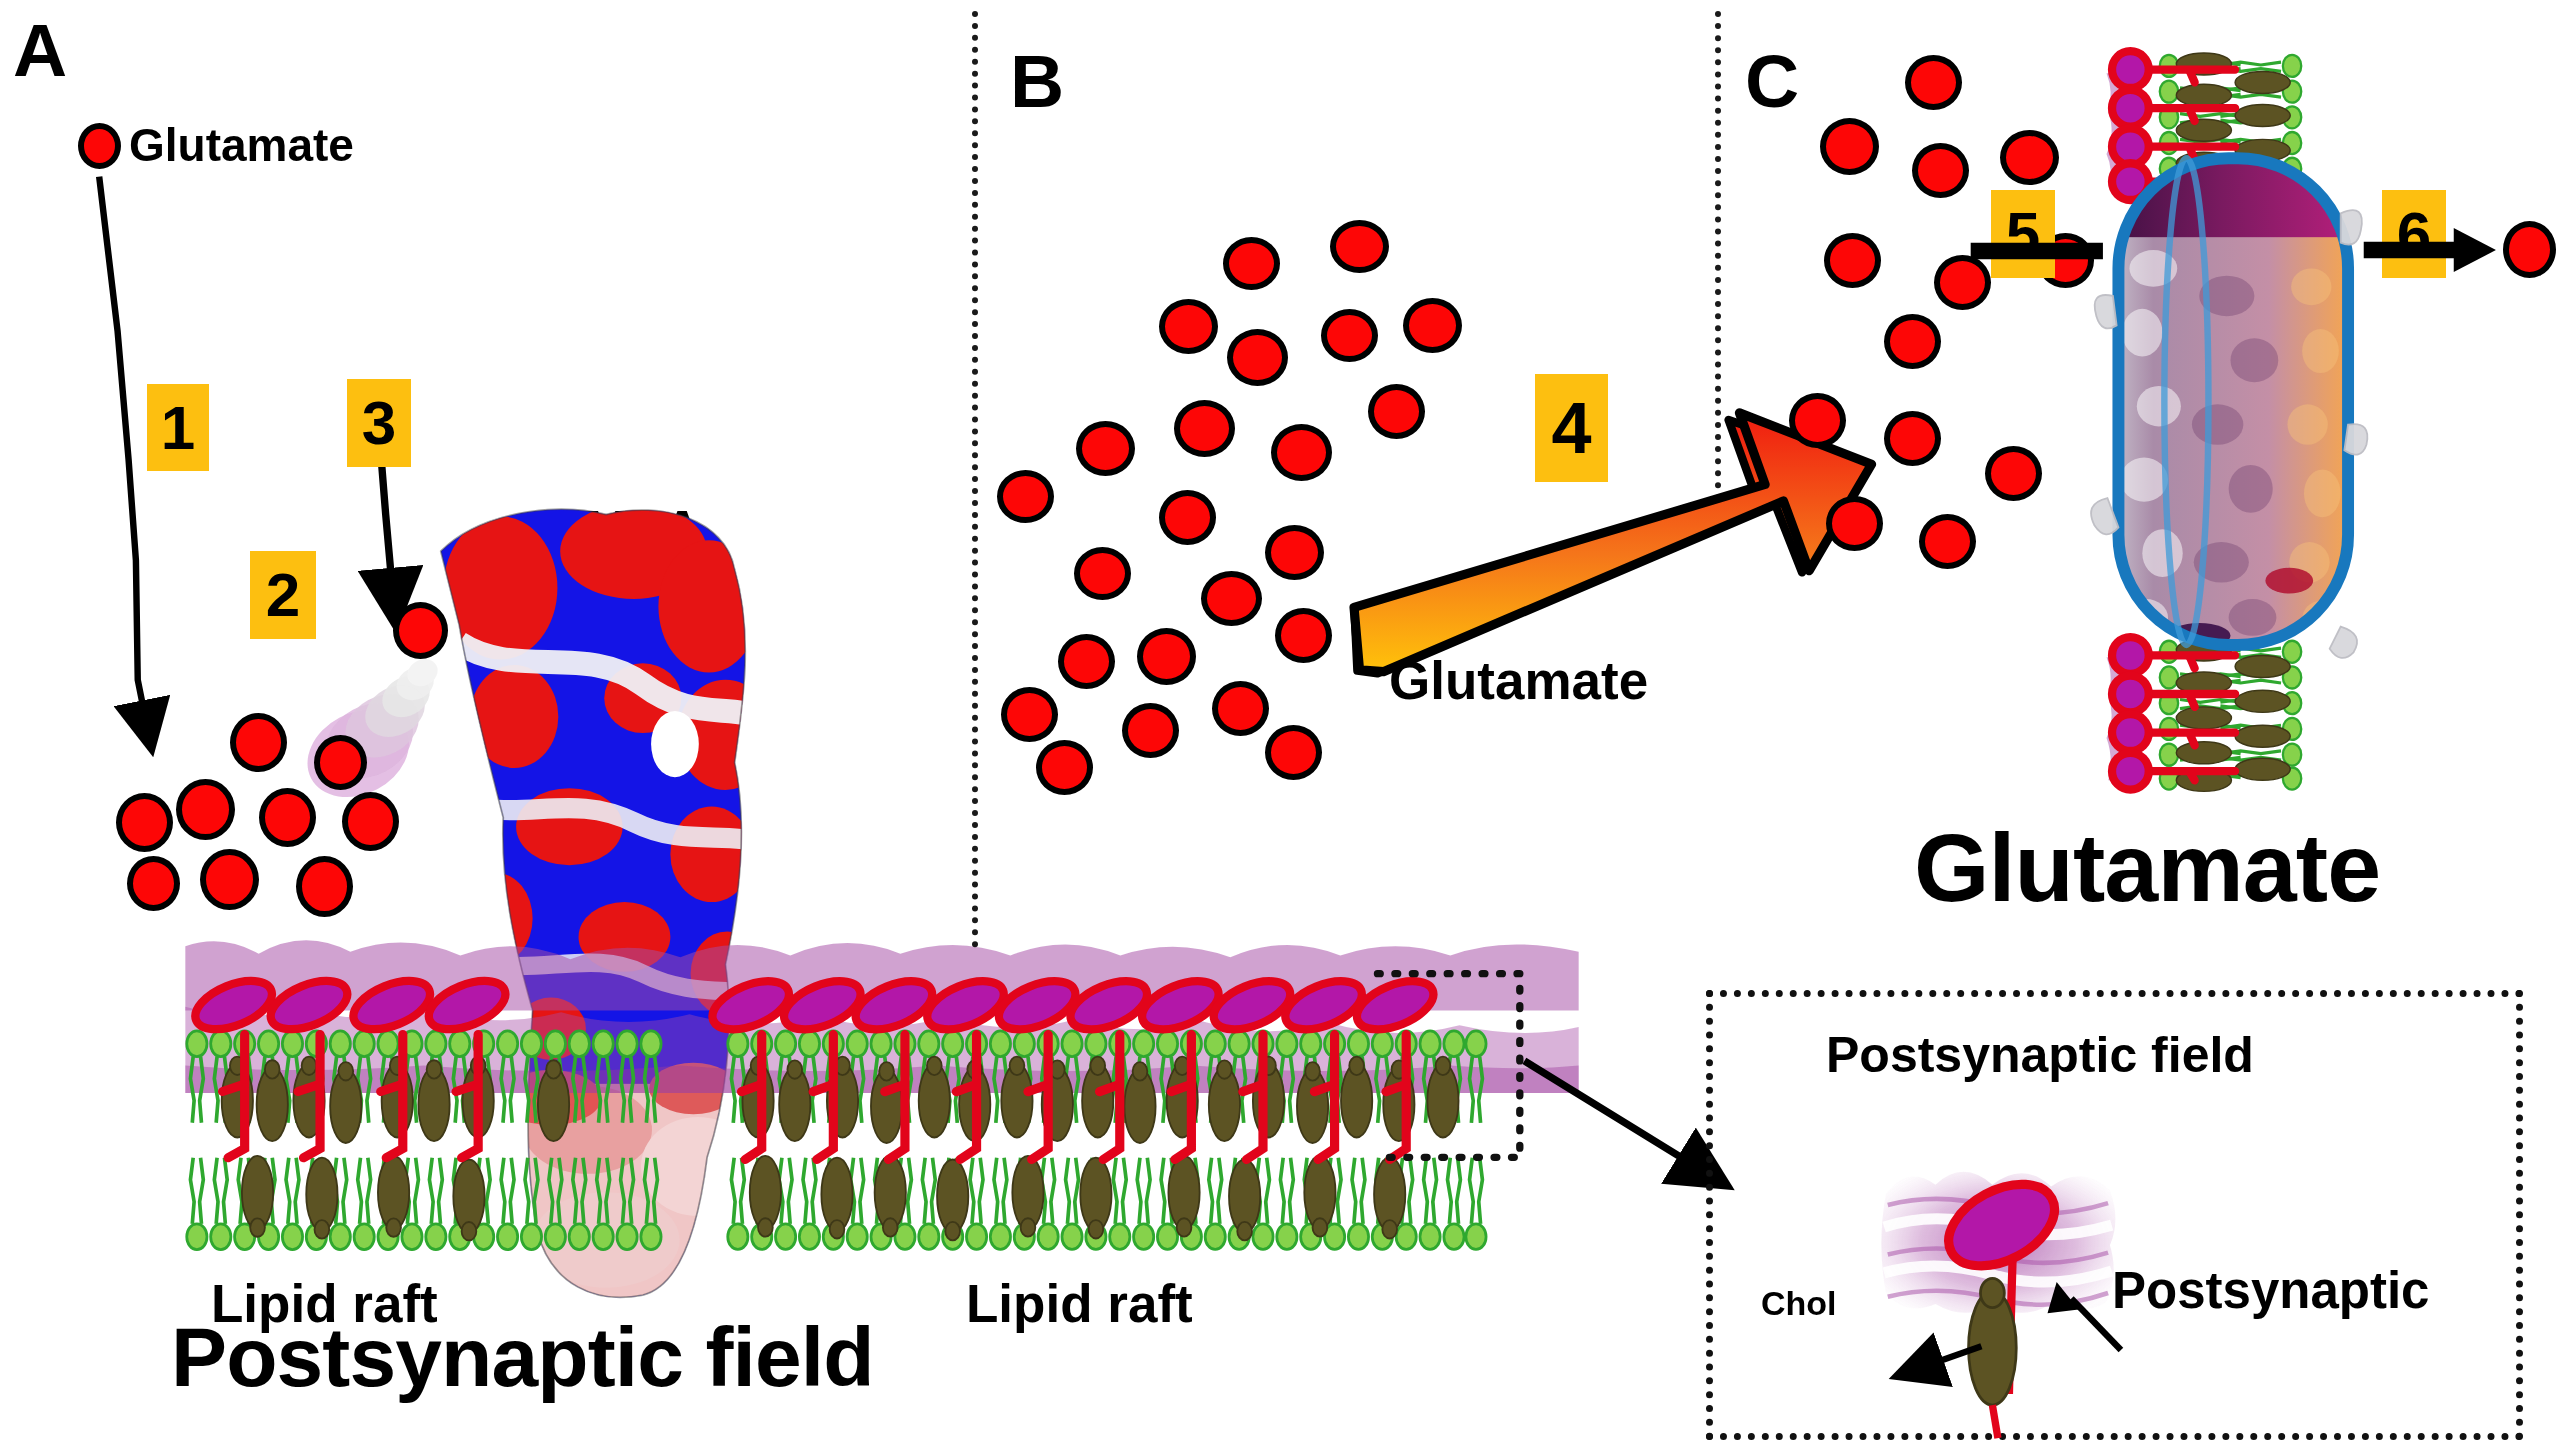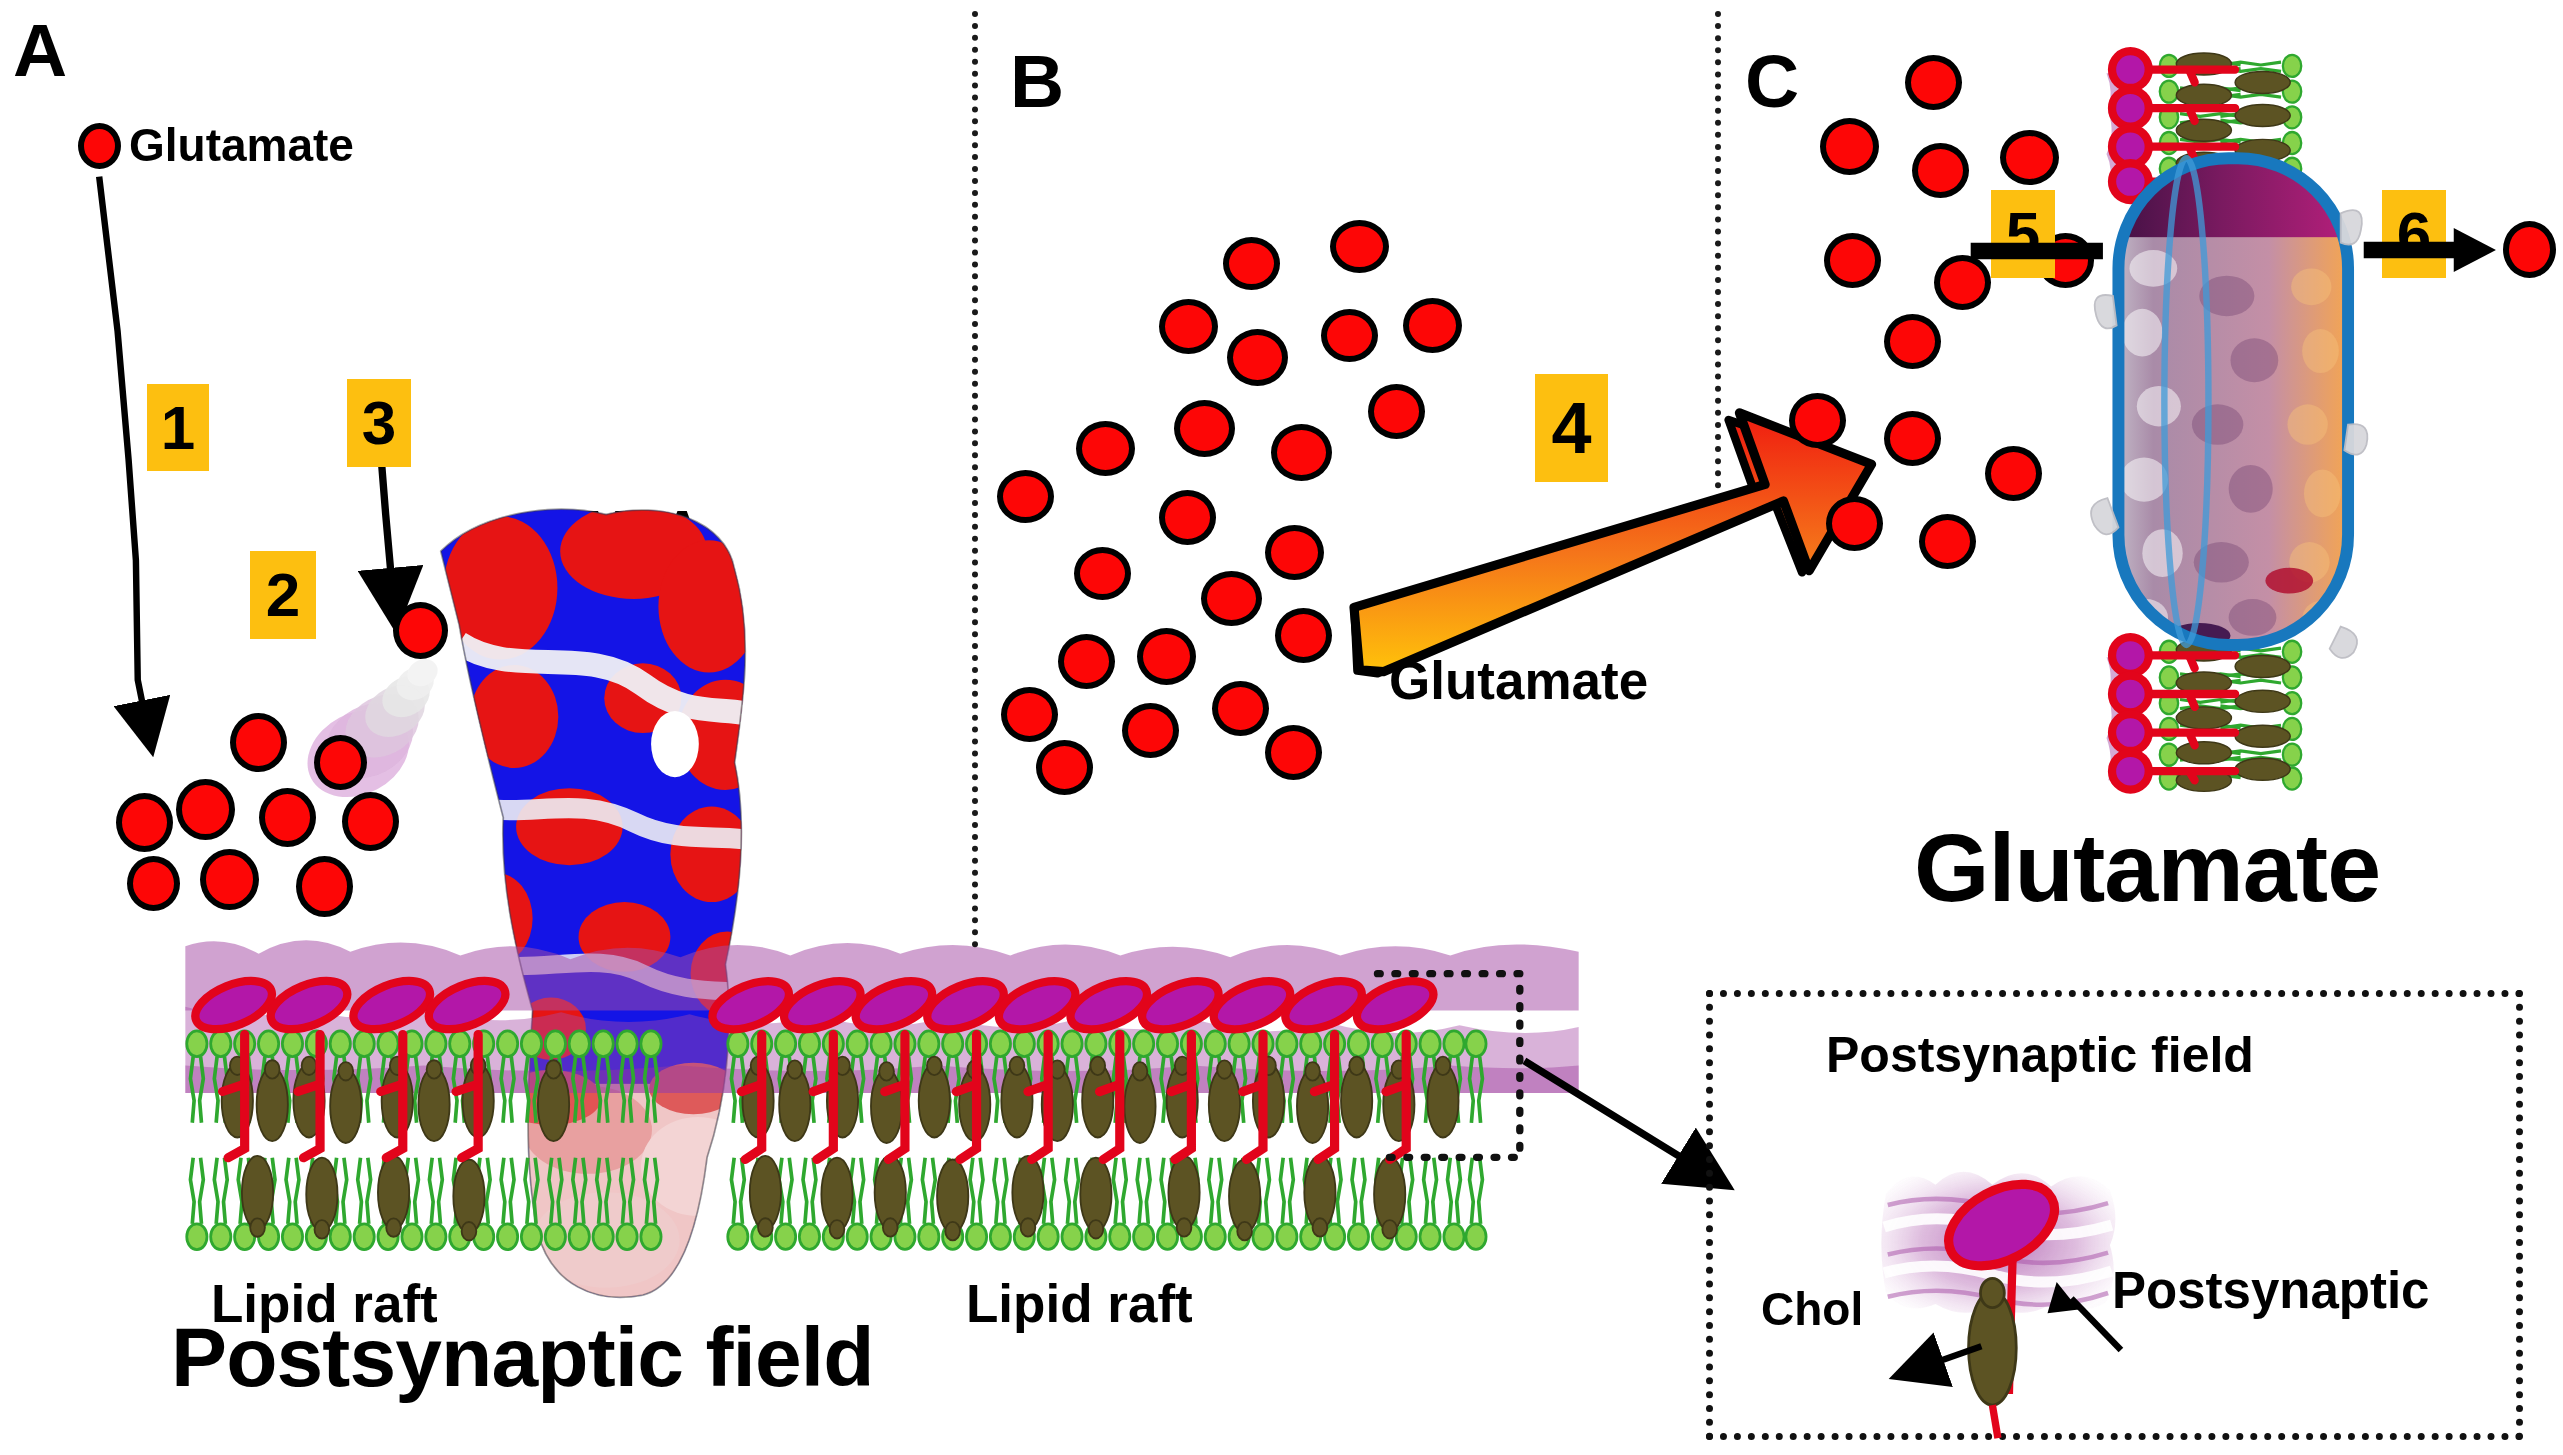--- a/index.html
+++ b/index.html
@@ -900,17 +900,17 @@
       <path d="M312,452 L318,488" stroke="#E2041B" stroke-width="8" fill="none"></path>
     </g>
 
     <ellipse cx="322" cy="256" rx="62" ry="38" fill="#B317A8" stroke="#E2041B" stroke-width="10" transform="rotate(-28 322 256)"></ellipse>
 
     <path d="M300,388 L232,412" stroke="#000" stroke-width="7" fill="none" marker-end="url(#ah)"></path>
     <path d="M398,336 L452,392" stroke="#000" stroke-width="7" fill="none"></path>
     <path d="M382,318 L406,348 L372,352 Z" fill="#000"></path>
   </svg>
 
-  <div class="abs bold-label" style="left:1761px;top:1286px;font-size:46px;">Chol</div>
+  <div class="abs bold-label" style="left:1761px;top:1286px;font-size:34px;">Chol</div>
   <div class="abs bold-label" style="left:2112px;top:1265px;font-size:51px;">Postsynaptic</div>
 
 </div>
 
 
 </body></html>

